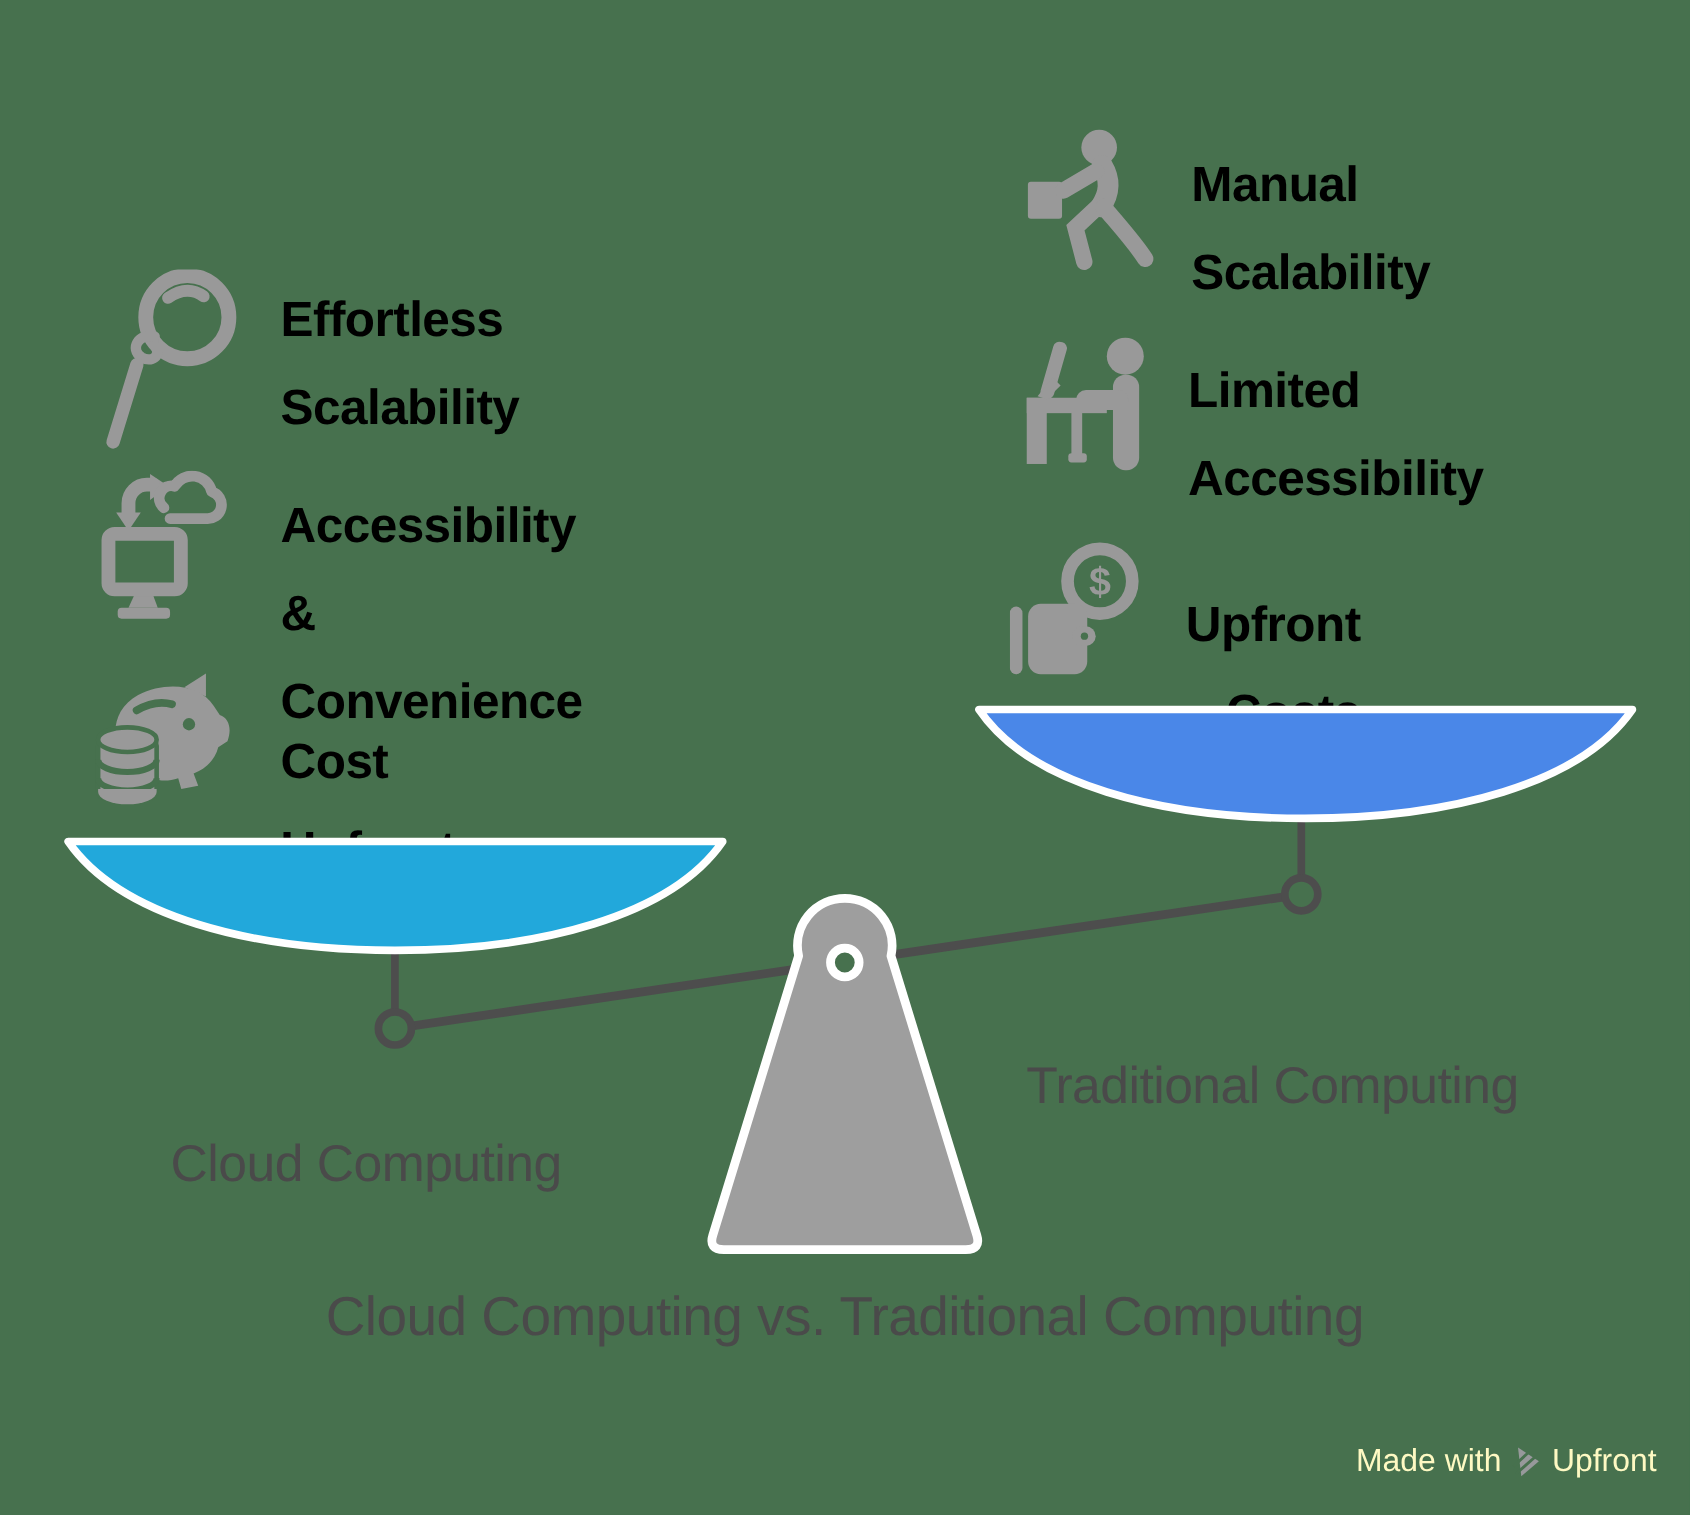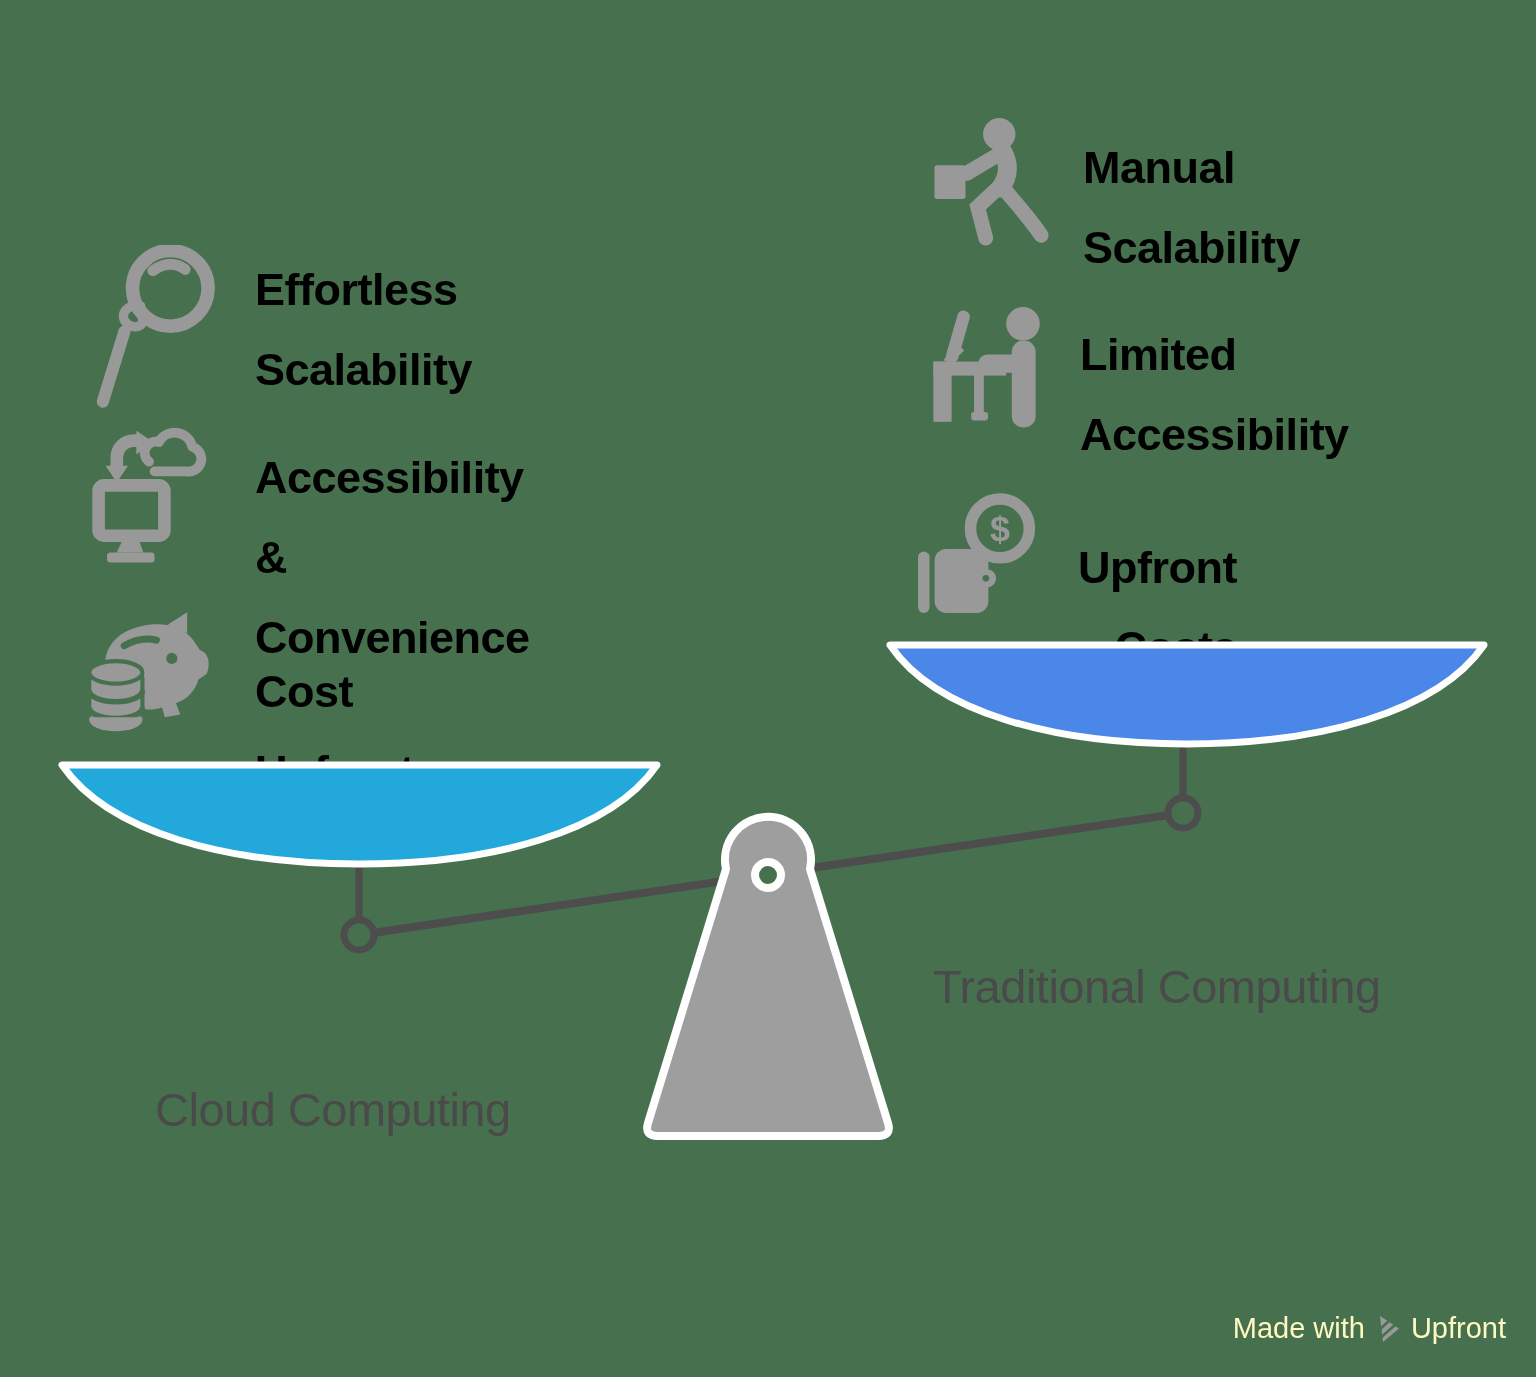--- a/index.html
+++ b/index.html
@@ -143,22 +143,23 @@
     <circle cx="359" cy="935" r="15" fill="#47714E" stroke="#4D4D4D" stroke-width="7"></circle>
     <circle cx="1183" cy="813" r="15" fill="#47714E" stroke="#4D4D4D" stroke-width="7"></circle>
 
     <path d="M62,765 L657,765 C610,833 490,864 359,864 C228,864 109,833 62,765 Z" stroke="#FFFFFF" stroke-width="7" stroke-linejoin="round" fill="#22A8DB"></path>
     <path d="M890,645 L1484,645 C1437,713 1317,744 1186,744 C1055,744 936,713 890,645 Z" stroke="#FFFFFF" stroke-width="7" stroke-linejoin="round" fill="#4A87E8"></path>
 
     <path d="M648,1123 L726,869 A43,43 0 1 1 810,869 L888,1123 Q892,1136 878,1136 L658,1136 Q644,1136 648,1123 Z" fill="#9E9E9E" stroke="#FFFFFF" stroke-width="8" stroke-linejoin="round"></path>
     <circle cx="768" cy="875" r="13" fill="#47714E" stroke="#FFFFFF" stroke-width="8"></circle>
   </svg>
 
-  <div class="side-label" style="left:155px;top:1048px;">Cloud Computing</div>
+  <div class="side-label" style="left:155px;top:996px;">Cloud Computing</div>
   <div class="side-label" style="left:933px;top:925px;">Traditional Computing</div>
+  <div class="title">Cloud Computing vs. Traditional Computing</div>
 
   <div class="footer">
     <span>Made with</span>
     <svg width="26" height="28" viewBox="0 0 26 28">
       <path d="M5,1 L24,13.5 L8,27 Z" fill="#97999B"></path>
       <path d="M1,18 L15,5 M3,25 L20,10" stroke="#47714E" stroke-width="2.6" fill="none"></path>
     </svg>
     <span>Upfront</span>
   </div>
 

